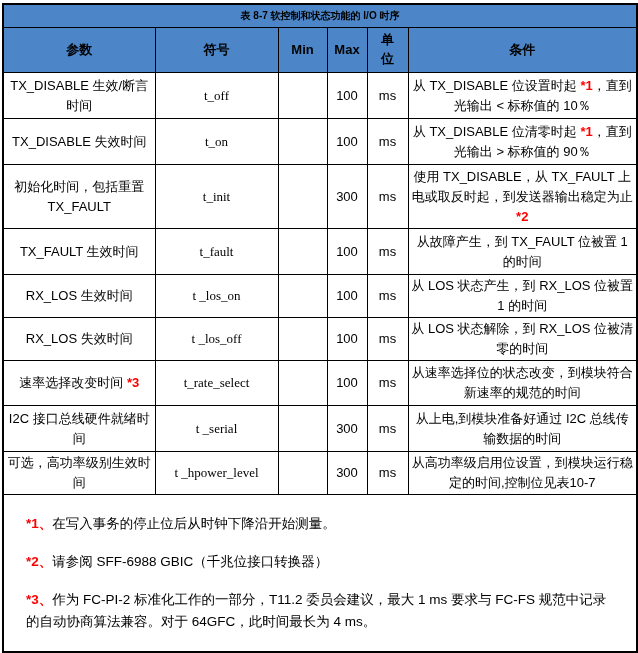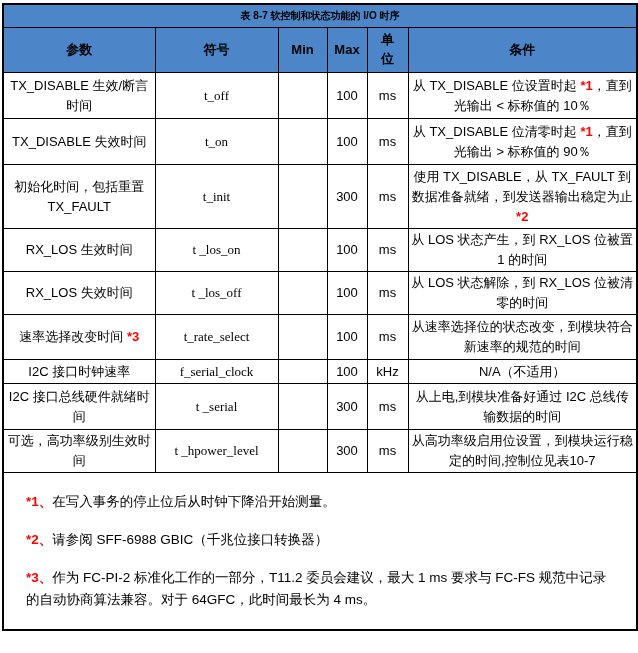--- a/index.html
+++ b/index.html
@@ -74,21 +74,29 @@
       <td>100</td>
       <td>ms</td>
       <td><span>从 TX_DISABLE 位清零时起 </span><span class="red">*1</span><span>，直到光输出 &gt; 标称值的 90％</span></td>
     </tr>
     <tr style="height:64px">
       <td><span>初始化时间，包括重置 TX_FAULT</span><span class="red"></span></td>
       <td class="c-sym">t_init</td>
       <td></td>
       <td>300</td>
       <td>ms</td>
-      <td><span>使用 TX_DISABLE，从 TX_FAULT 到数据准备就绪，到发送器输出稳定为止 </span><span class="red">*2</span><span></span></td>
+      <td><span>使用 TX_DISABLE，从 TX_FAULT 上电或取反时起，到发送器输出稳定为止 </span><span class="red">*2</span><span></span></td>
+    </tr>
+    <tr style="height:46px">
+      <td><span>TX_FAULT 生效时间</span><span class="red"></span></td>
+      <td class="c-sym">t_fault</td>
+      <td></td>
+      <td>100</td>
+      <td>ms</td>
+      <td><span>从故障产生，到 TX_FAULT 位被置 1 的时间</span><span class="red"></span><span></span></td>
     </tr>
     <tr style="height:43px">
       <td><span>RX_LOS 生效时间</span><span class="red"></span></td>
       <td class="c-sym">t _los_on</td>
       <td></td>
       <td>100</td>
       <td>ms</td>
       <td><span>从 LOS 状态产生，到 RX_LOS 位被置 1 的时间</span><span class="red"></span><span></span></td>
     </tr>
     <tr style="height:43px">
@@ -99,28 +107,20 @@
       <td>ms</td>
       <td><span>从 LOS 状态解除，到 RX_LOS 位被清零的时间</span><span class="red"></span><span></span></td>
     </tr>
     <tr style="height:45px">
       <td><span>速率选择改变时间 </span><span class="red">*3</span></td>
       <td class="c-sym">t_rate_select</td>
       <td></td>
       <td>100</td>
       <td>ms</td>
       <td><span>从速率选择位的状态改变，到模块符合新速率的规范的时间</span><span class="red"></span><span></span></td>
-    </tr>
-    <tr style="height:24px">
-      <td><span>I2C 接口时钟速率</span><span class="red"></span></td>
-      <td class="c-sym">f_serial_clock</td>
-      <td></td>
-      <td>100</td>
-      <td>kHz</td>
-      <td><span>N/A（不适用）</span><span class="red"></span><span></span></td>
     </tr>
     <tr style="height:46px">
       <td><span>I2C 接口总线硬件就绪时间</span><span class="red"></span></td>
       <td class="c-sym">t _serial</td>
       <td></td>
       <td>300</td>
       <td>ms</td>
       <td><span>从上电,到模块准备好通过 I2C 总线传输数据的时间</span><span class="red"></span><span></span></td>
     </tr>
     <tr style="height:42px">

